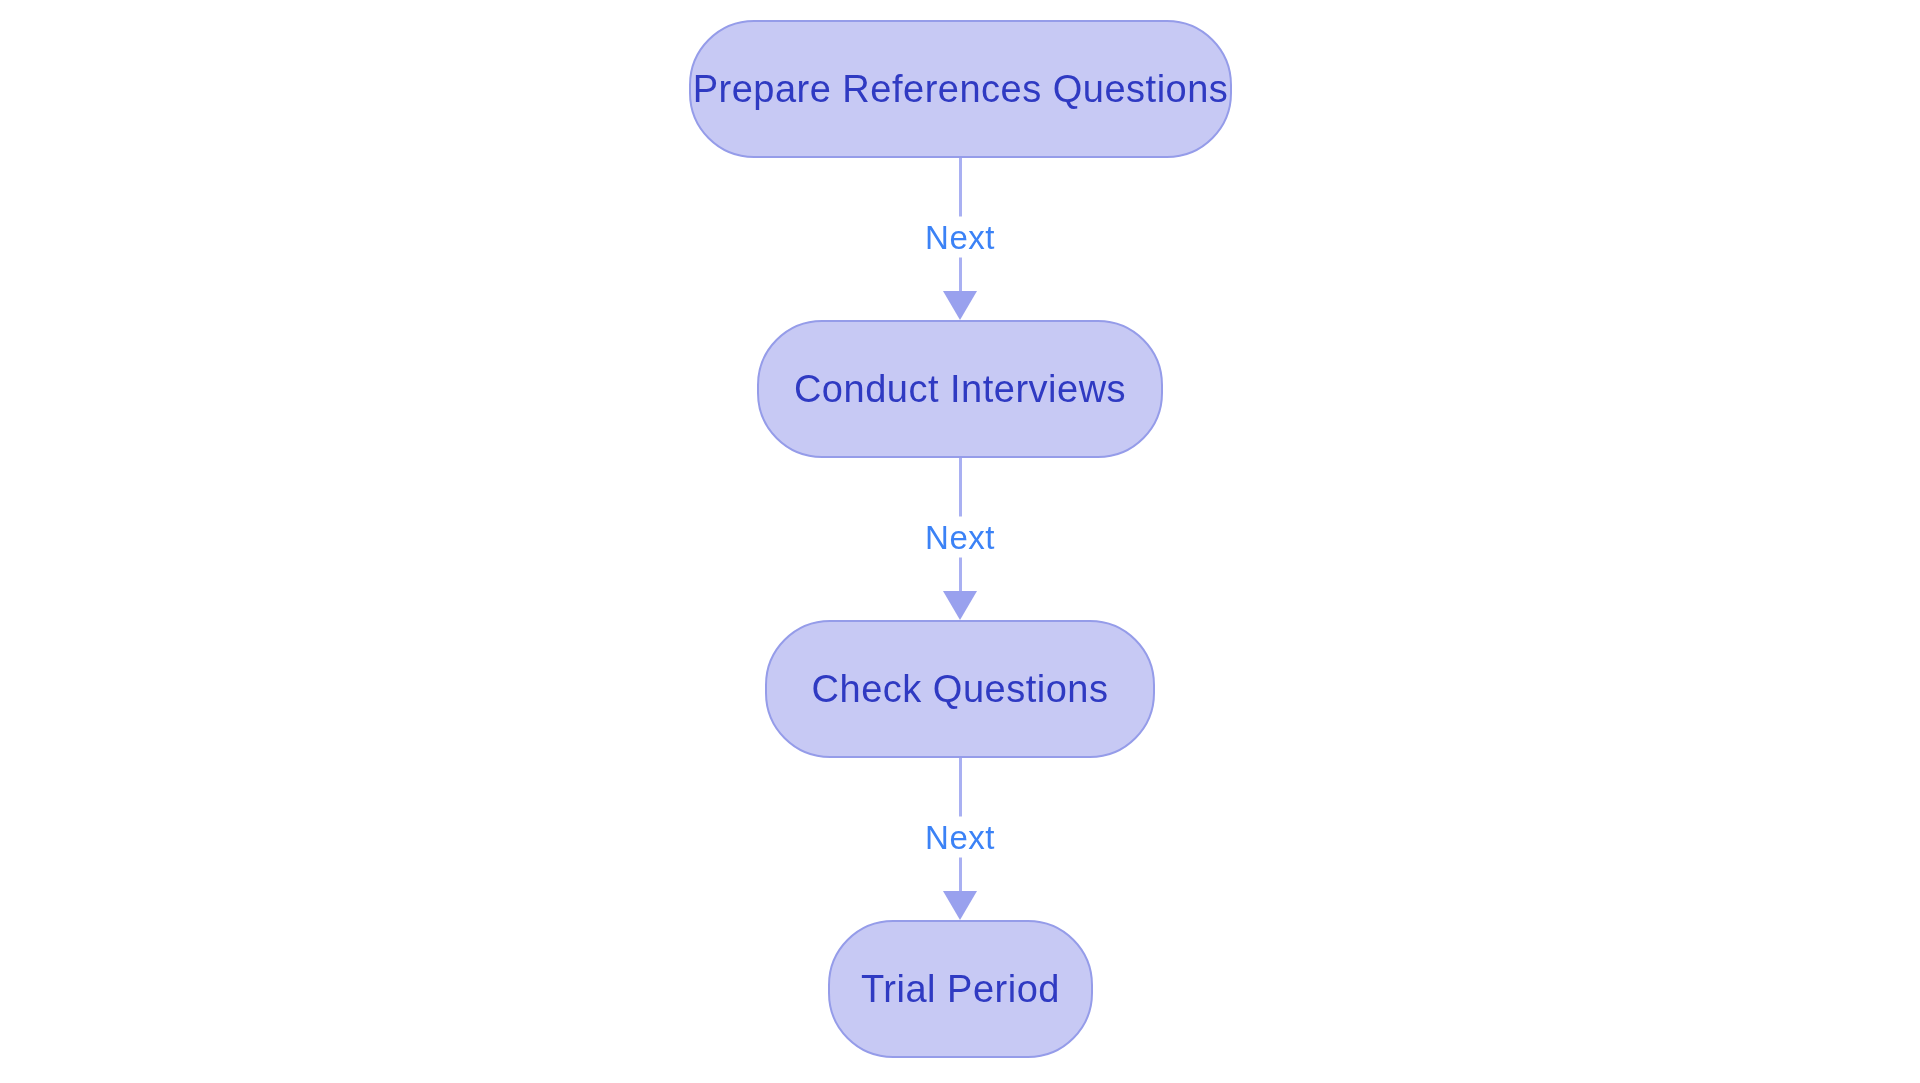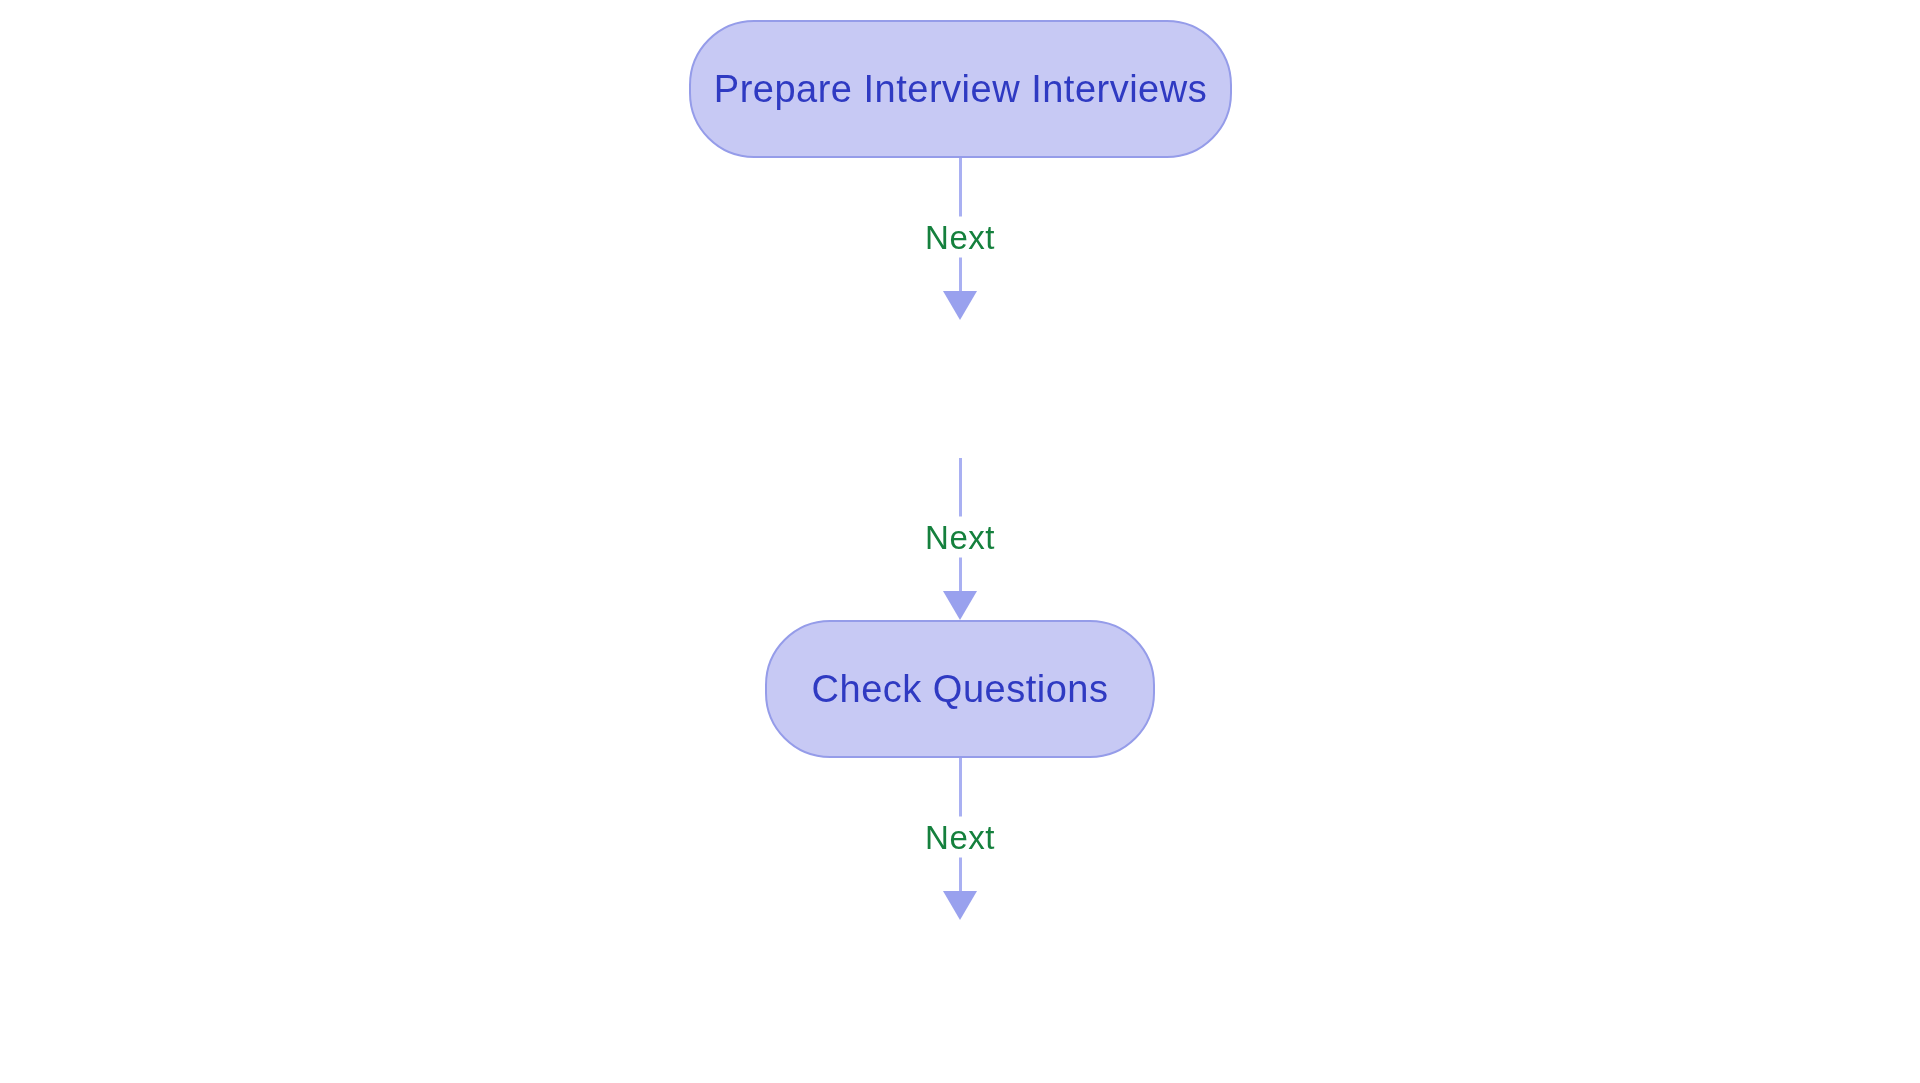--- a/index.html
+++ b/index.html
@@ -64,52 +64,58 @@
     border-right: 17px solid transparent;
     border-top: 29px solid #99a1ee;
   }
   .edge .edge-label {
     position: absolute;
     left: 50%;
     top: 49%;
     transform: translate(-50%, -50%);
     background: #ffffff;
     padding: 4px 8px;
-    color: #15803d;
+    color: #3b82f6;
     font-size: 33px;
     letter-spacing: 0.5px;
     line-height: 1;
   }
 </style>
 </head>
 <body>
 
 <div class="canvas">
 
   <div class="node node-1">
-    <span>Prepare Interview Interviews</span>
+    <span>Prepare References Questions</span>
   </div>
 
   <div class="edge edge-1">
     <div class="line"></div>
     <div class="arrowhead"></div>
     <div class="edge-label">Next</div>
   </div>
 
+  <div class="node node-2">
+    <span>Conduct Interviews</span>
+  </div>
 
   <div class="edge edge-2">
     <div class="line"></div>
     <div class="arrowhead"></div>
     <div class="edge-label">Next</div>
   </div>
 
   <div class="node node-3">
     <span>Check Questions</span>
   </div>
 
   <div class="edge edge-3">
     <div class="line"></div>
     <div class="arrowhead"></div>
     <div class="edge-label">Next</div>
   </div>
 
+  <div class="node node-4">
+    <span>Trial Period</span>
+  </div>
 
 </div>
 
 </body></html>

